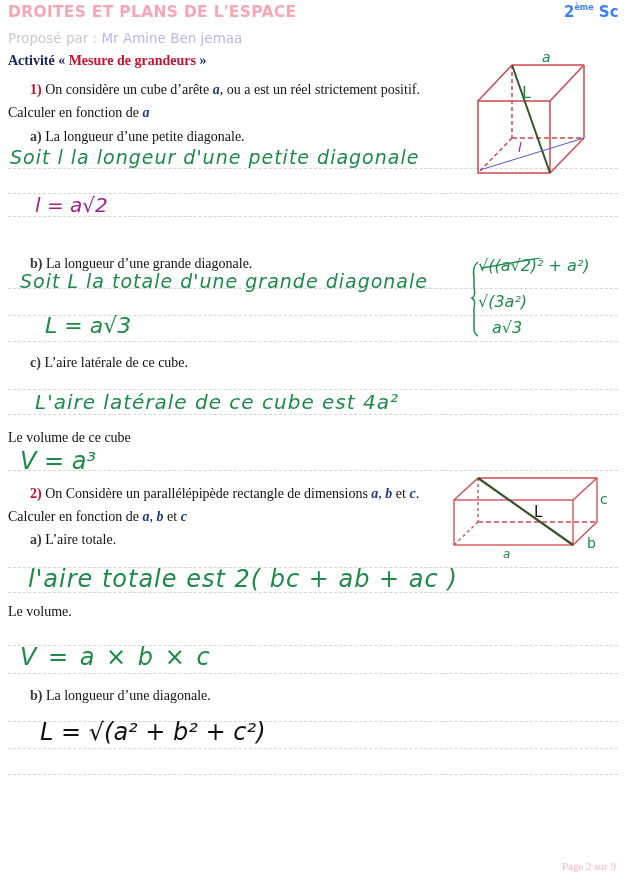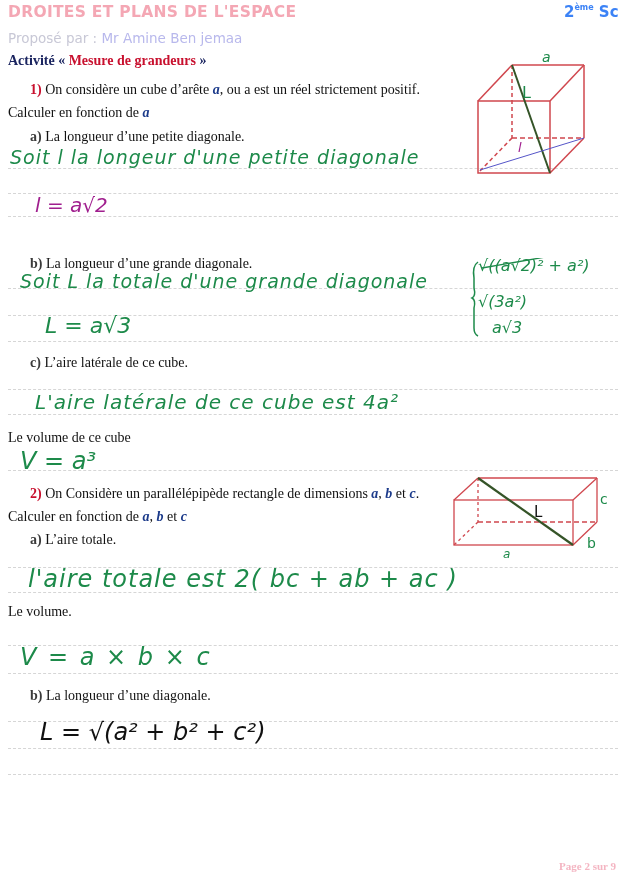--- a/index.html
+++ b/index.html
@@ -12,21 +12,21 @@
   .hdr-author .name{color:#b8b8ec;}
   .activity{left:8px;top:53px;font-size:14px;font-weight:bold;color:#1b2560;}
   .activity .red{color:#c8102e;}
   .txt{font-size:14px;color:#111;white-space:nowrap;}
   .num{font-weight:bold;color:#c8102e;}
   .lbl{font-weight:bold;color:#3a3a3a;}
   .var{font-weight:bold;font-style:italic;color:#1b3a8a;}
   .rule{position:absolute;left:8px;width:610px;height:0;border-top:1px dashed #d6d6d6;}
   .hand{font-family:"DejaVu Sans",sans-serif;font-style:italic;color:#1d8a4a;white-space:nowrap;font-weight:300;}
   .hand.purple{color:#a01f8e;text-align:center;}
-  .footer{right:8px;top:860px;font-size:11px;font-weight:bold;color:#f4b5c2;}
+  .footer{right:8px;top:860px;font-size:11px;font-weight:normal;color:#f4b5c2;}
   svg{position:absolute;}
 </style>
 </head>
 <body>
 
 <div class="abs hdr-title">DROITES ET PLANS DE L'ESPACE</div>
 <div class="abs hdr-level"><span>2</span><sup>ème</sup><span> Sc</span></div>
 <div class="abs hdr-author"><span>Proposé par : </span><span class="name">Mr Amine Ben jemaa</span></div>
 <div class="abs activity"><span>Activité « </span><span class="red">Mesure de grandeurs</span><span> »</span></div>
 

